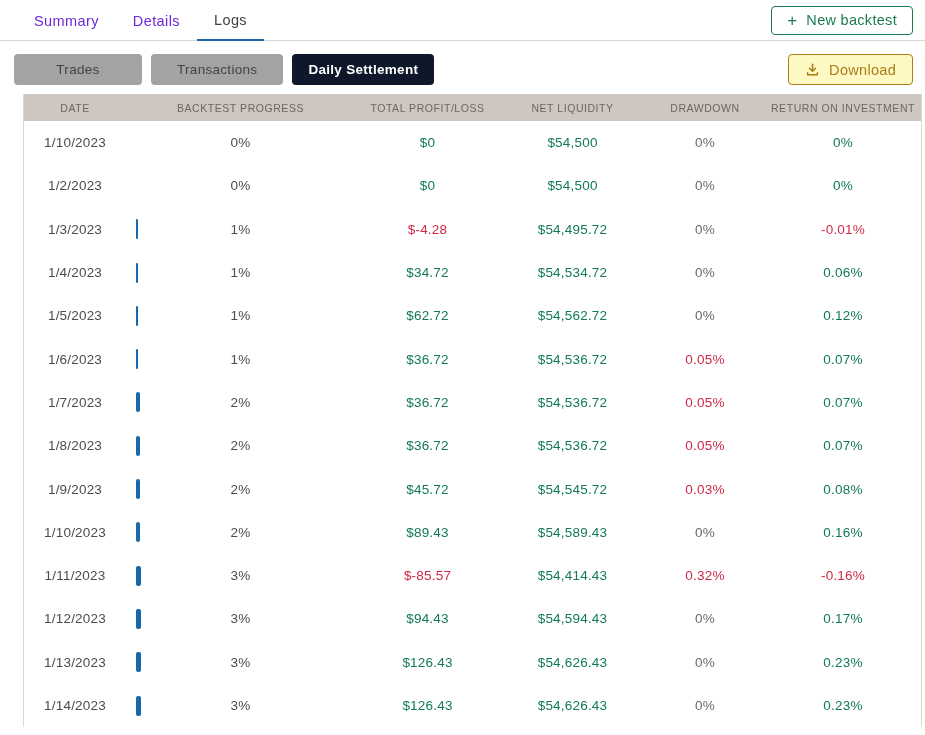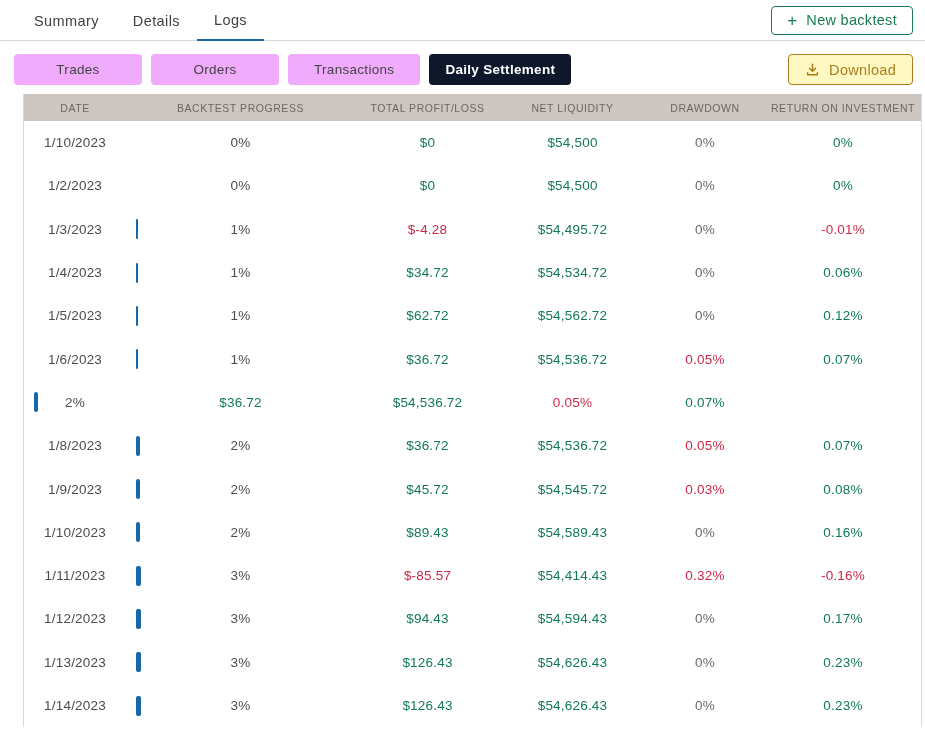--- a/index.html
+++ b/index.html
@@ -4,34 +4,34 @@
 <style>
   * { box-sizing: border-box; margin: 0; padding: 0; }
   html, body { width: 925px; height: 735px; background: #ffffff; overflow: hidden;
     font-family: "Liberation Sans", sans-serif; }
 
   
   .tabbar { display: flex; align-items: stretch; height: 41px;
     border-bottom: 1px solid #d9d5d1; padding-left: 17px; }
   .tabs { display: flex; align-items: stretch; }
   .tab { display: flex; align-items: center; padding: 0 17px; font-size: 14.5px;
-    letter-spacing: .4px; color: #404040; cursor: pointer; margin-bottom: -1px; }
+    letter-spacing: .4px; color: #6d28d9; cursor: pointer; margin-bottom: -1px; }
   .tab.active { color: #424242; border-bottom: 2px solid #1767a9; }
 
   .btn-new { margin-left: auto; margin-right: 12px; align-self: center;
     display: flex; align-items: center; gap: 9px; height: 29px; padding: 0 15px;
     background: #fff; border: 1px solid #1b7c52; border-radius: 4px;
     color: #1b7c52; font-size: 14.5px; letter-spacing: .3px; cursor: pointer;
     font-family: inherit; }
   .btn-new .plus { font-size: 17px; line-height: 1; font-weight: 400; }
 
   
   .filterbar { display: flex; align-items: center; height: 31px; margin: 13px 12px 0 14px; }
   .pill { display: flex; align-items: center; justify-content: center; height: 31px;
-    min-width: 128px; padding: 0 26px; margin-right: 9px; background: #f0abfc;
+    min-width: 128px; padding: 0 26px; margin-right: 9px; background: #a3a3a3;
     border: none; border-radius: 4px; color: #434343; font-size: 13.5px;
     letter-spacing: .3px; cursor: pointer; font-family: inherit; }
   .pill.active { background: #0f172a; color: #ffffff; min-width: 0; padding: 0 16px;
     font-weight: bold; }
   .btn-download { margin-left: auto; display: flex; align-items: center; gap: 9px;
     height: 31px; padding: 0 16px; background: #fef9c3; border: 1px solid #ab7d1c;
     border-radius: 4px; color: #a97c1a; font-size: 14.5px; letter-spacing: .3px;
     cursor: pointer; font-family: inherit; }
 
   
@@ -63,21 +63,20 @@
     </div>
   <button class="btn-new">
     <span class="plus">+</span>
     <span>New backtest</span>
   </button>
 </div>
 
 <div class="filterbar">
   <div style="display:flex">
       <button class="pill">Trades</button>
-      <button class="pill">Orders</button>
       <button class="pill">Transactions</button>
       <button class="pill active">Daily Settlement</button>
     </div>
   <button class="btn-download">
     <span>
       <svg class="icon-svg" width="15" height="15" viewBox="0 0 16 16" fill="none" stroke="#a97c1a" stroke-width="1.6" stroke-linecap="round" stroke-linejoin="round">
         <path d="M8 2.5 v7"></path>
         <path d="M4.8 6.6 L8 9.8 L11.2 6.6"></path>
         <path d="M2.8 11.5 v2 h10.4 v-2"></path>
       </svg>
@@ -154,20 +153,21 @@
         <div class="td ">
           <div class="pbar" style="width: 2.3px;"></div>
           <span>1%</span>
         </div>
         <div class="td pos">$36.72</div>
         <div class="td pos">$54,536.72</div>
         <div class="td neg">0.05%</div>
         <div class="td pos">0.07%</div>
       </div>
       <div class="grid-row tr">
+        <div class="td ">1/7/2023</div>
         <div class="td ">
           <div class="pbar" style="width: 3.6px;"></div>
           <span>2%</span>
         </div>
         <div class="td pos">$36.72</div>
         <div class="td pos">$54,536.72</div>
         <div class="td neg">0.05%</div>
         <div class="td pos">0.07%</div>
       </div>
       <div class="grid-row tr">

